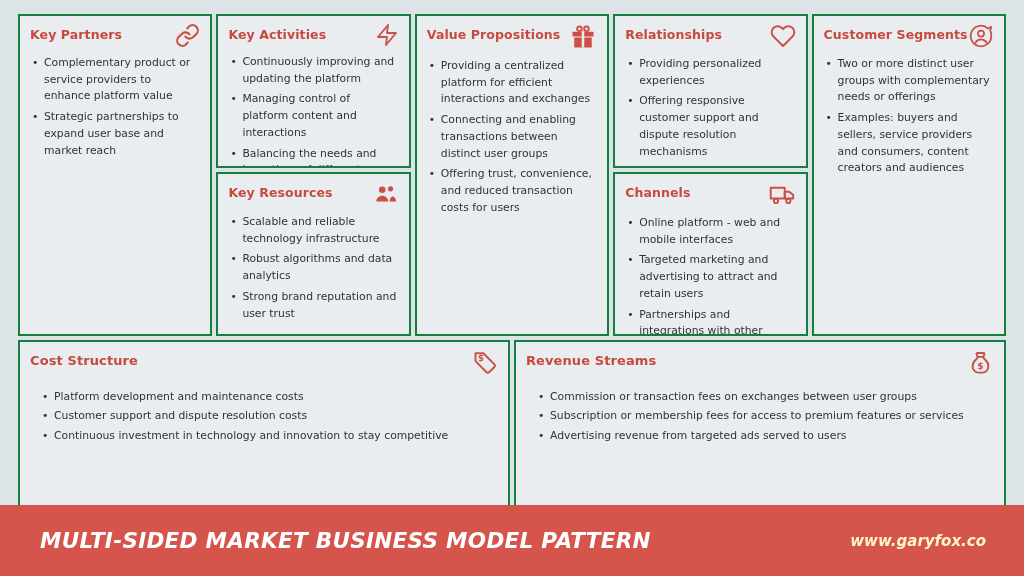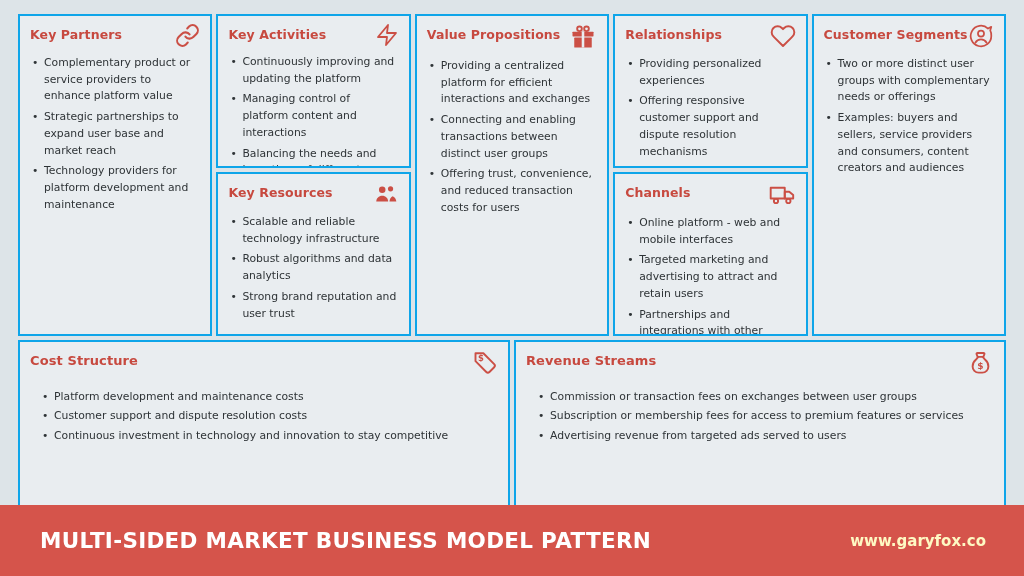--- a/index.html
+++ b/index.html
@@ -19,21 +19,21 @@
   }
   .bottom-grid {
     display: grid;
     grid-template-columns: 1fr 1fr;
     gap: 4px;
     margin-top: 4px;
     height: 176px;
   }
   .box {
     background: #e9edf0;
-    border: 2px solid #0ea5e9;
+    border: 2px solid #15803d;
     padding: 8px 10px 6px 10px;
     overflow: hidden;
     position: relative;
   }
   .kp  { grid-column: 1; grid-row: 1 / 3; }
   .ka  { grid-column: 2; grid-row: 1; }
   .kr  { grid-column: 2; grid-row: 2; }
   .vp  { grid-column: 3; grid-row: 1 / 3; }
   .rel { grid-column: 4; grid-row: 1; }
   .ch  { grid-column: 4; grid-row: 2; }
@@ -63,20 +63,21 @@
   .wide li.item { margin-bottom: 2px; line-height: 1.6; }
   .footer {
     position: absolute;
     left: 0; right: 0; bottom: 0;
     height: 71px;
     background: #d5544b;
     display: flex;
     align-items: center;
     justify-content: space-between;
     padding: 0 38px 0 40px;
+    font-style: italic;
   }
   .footer-title {
     color: #ffffff;
     font-weight: bold;
     font-size: 21.5px;
     letter-spacing: .3px;
   }
   .footer-site { color: #fef9c3; font-size: 15px; font-weight: 600; }
 </style>
 </head>
@@ -91,21 +92,20 @@
         <span class="icon">
           <svg width="25" height="25" viewBox="0 0 24 24" fill="none" stroke="currentColor" stroke-width="2" stroke-linecap="round" stroke-linejoin="round">
             <path d="M10 13a5 5 0 0 0 7.54.54l3-3a5 5 0 0 0-7.07-7.07l-1.72 1.71"></path>
             <path d="M14 11a5 5 0 0 0-7.54-.54l-3 3a5 5 0 0 0 7.07 7.07l1.71-1.71"></path>
           </svg>
         </span>
       </div>
       <ul class="items">
         <li class="item">Complementary product or service providers to enhance platform value</li>
         <li class="item">Strategic partnerships to expand user base and market reach</li>
-        <li class="item">Technology providers for platform development and maintenance</li>
       </ul>
     </section>
 
     <section class="box ka">
       <div class="box-header">
         <h2 class="box-title">Key Activities</h2>
         <span class="icon">
           <svg width="24" height="24" viewBox="0 0 24 24" fill="none" stroke="currentColor" stroke-width="1.8" stroke-linecap="round" stroke-linejoin="round">
             <polygon points="13 2 3 14 12 14 11 22 21 10 12 10 13 2"></polygon>
           </svg>

